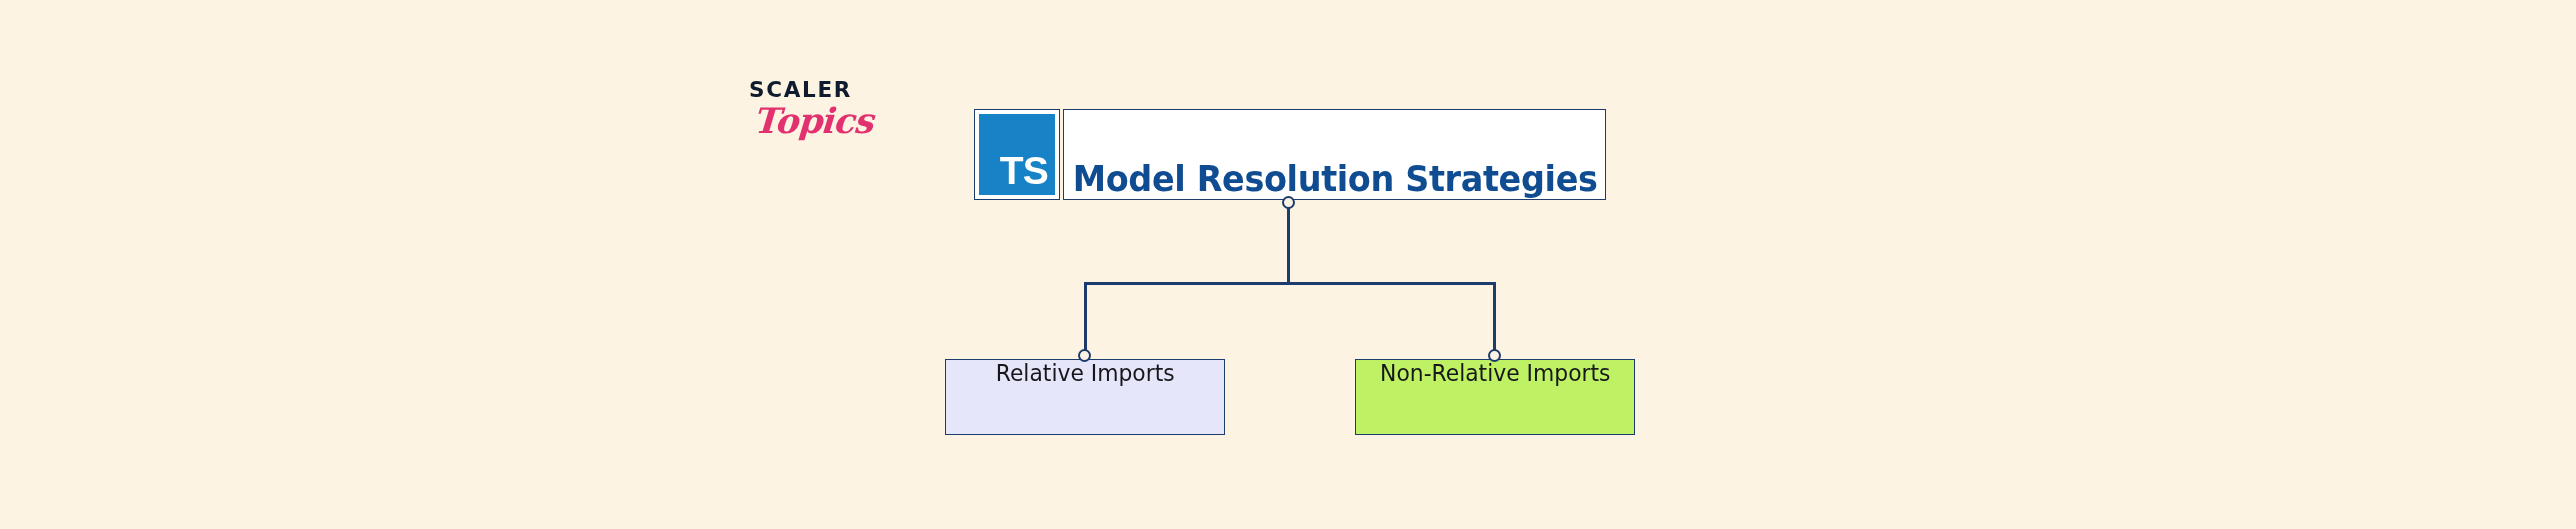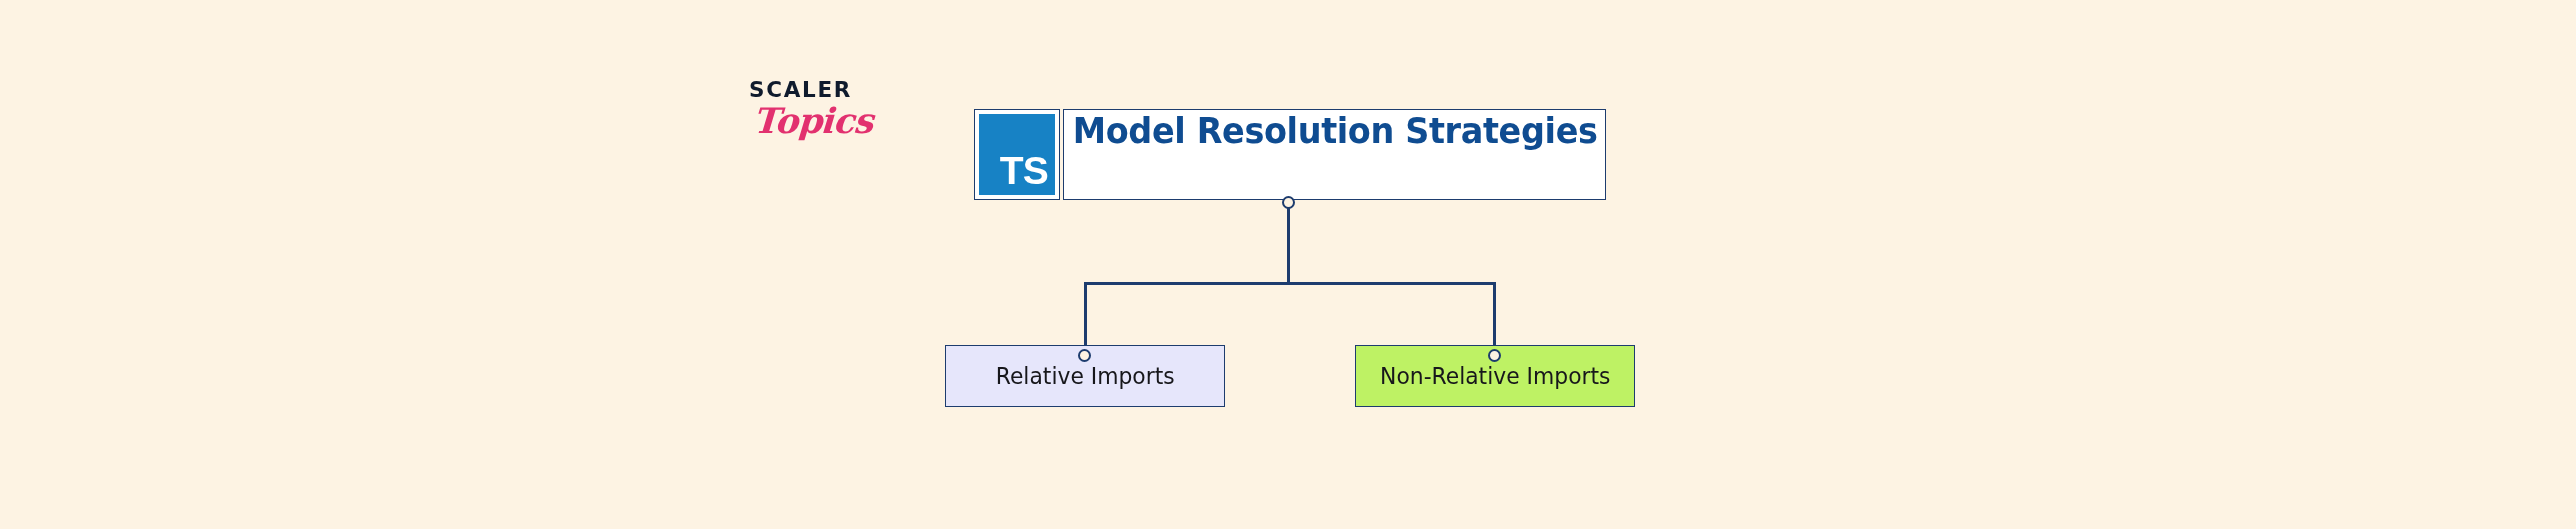--- a/index.html
+++ b/index.html
@@ -93,21 +93,21 @@
     letter-spacing: -0.9px;
   }
   .root-title-box {
     width: 543px;
     height: 91px;
     box-sizing: border-box;
     border: 1.7px solid #1d3c6e;
     background: #ffffff;
     margin-left: 3.4px;
     display: flex;
-    align-items: flex-start;
+    align-items: flex-end;
     justify-content: center;
   }
   .root-title {
     font-family: "DejaVu Sans", sans-serif;
     font-weight: bold;
     font-size: 36px;
     color: #0f4c91;
     letter-spacing: -0.4px;
     white-space: nowrap;
     transform: scaleX(0.93);
@@ -141,26 +141,26 @@
 
   
   .drop-left  { left: 1084px; top: 282px; height: 74px; }
   .drop-right { left: 1493px; top: 282px; height: 74px; }
   .dot-left   { left: 1078px; top: 349px; }
   .dot-right  { left: 1488px; top: 349px; }
 
   
   .child-box {
     position: absolute;
-    top: 345px;
-    height: 62px;
+    top: 359px;
+    height: 76px;
     box-sizing: border-box;
     border: 1.7px solid #1d3c6e;
     display: flex;
-    align-items: center;
+    align-items: flex-start;
     justify-content: center;
   }
   .child-left {
     left: 945px;
     width: 280px;
     background: #e6e6fb;
   }
   .child-right {
     left: 1355px;
     width: 280px;

